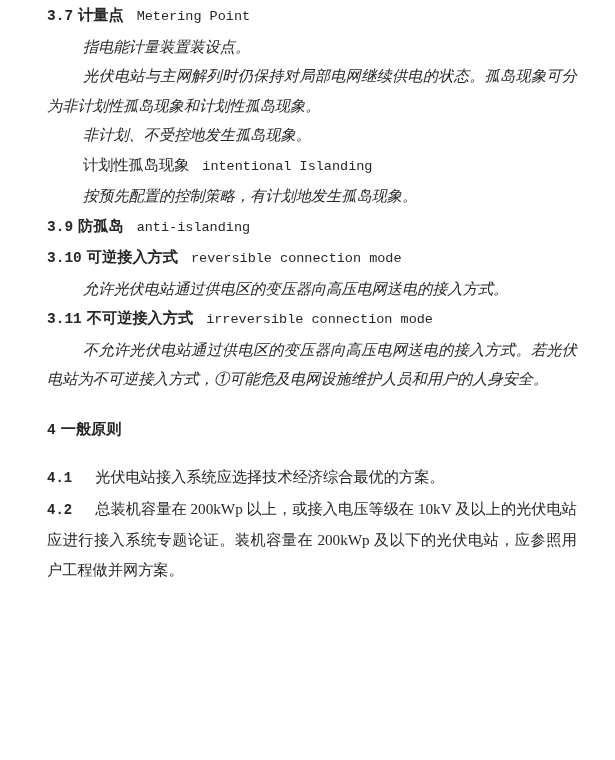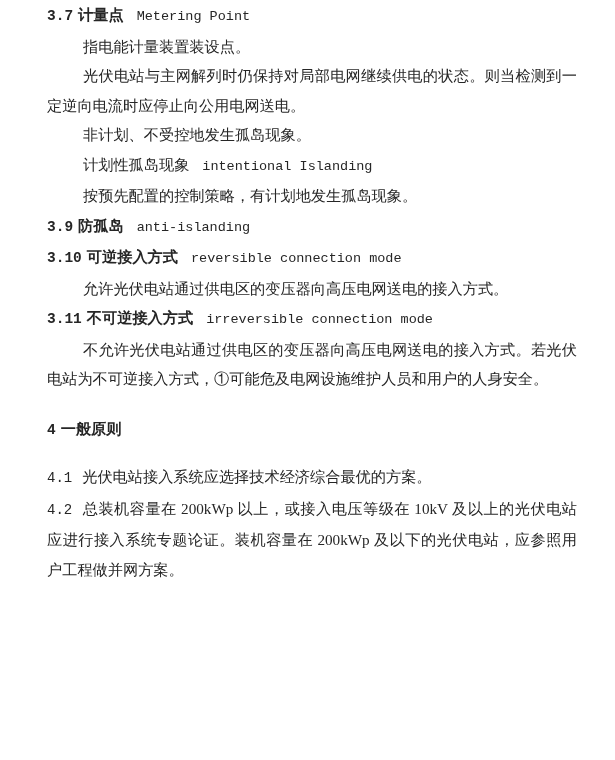--- a/index.html
+++ b/index.html
@@ -17,20 +17,21 @@
   }
   .page p {
     margin: 0;
     font-size: 15.2px;
     line-height: 29.5px;
   }
   
   .para {
     text-indent: 36px;
     text-align: justify;
+    font-style: italic;
   }
   
   .heading {
     font-family: "Liberation Sans", "DejaVu Sans", sans-serif;
     font-weight: bold;
   }
   .hnum {
     font-family: "Liberation Mono", "DejaVu Sans Mono", monospace;
     font-weight: bold;
     font-size: 14.5px;
@@ -49,34 +50,35 @@
     font-family: "Liberation Sans", "DejaVu Sans", sans-serif;
     font-weight: bold;
     margin-top: 20px !important;
   }
   
   .clause { text-align: justify; }
   .clause.first { margin-top: 17px !important; }
   .cnum {
     font-family: "Liberation Mono", "DejaVu Sans Mono", monospace;
     font-size: 14px;
-    margin-right: 10px;
+    margin-right: 23px;
+    font-weight: bold;
   }
 </style>
 </head>
 <body>
 
 <div class="page">
 
   <p class="heading"><span class="hnum">3.7</span><span class="hzh">计量点</span><span class="en">Metering Point</span></p>
 
   <p class="para">指电能计量装置装设点。</p>
 
 
-  <p class="para">光伏电站与主网解列时仍保持对局部电网继续供电的状态。则当检测到一定逆向电流时应停止向公用电网送电。</p>
+  <p class="para">光伏电站与主网解列时仍保持对局部电网继续供电的状态。孤岛现象可分为非计划性孤岛现象和计划性孤岛现象。</p>
 
 
   <p class="para">非计划、不受控地发生孤岛现象。</p>
 
   <p class="term"><span class="tzh">计划性孤岛现象</span><span class="en">intentional Islanding</span></p>
 
   <p class="para">按预先配置的控制策略，有计划地发生孤岛现象。</p>
 
   <p class="heading"><span class="hnum">3.9</span><span class="hzh">防孤岛</span><span class="en">anti-islanding</span></p>
 

